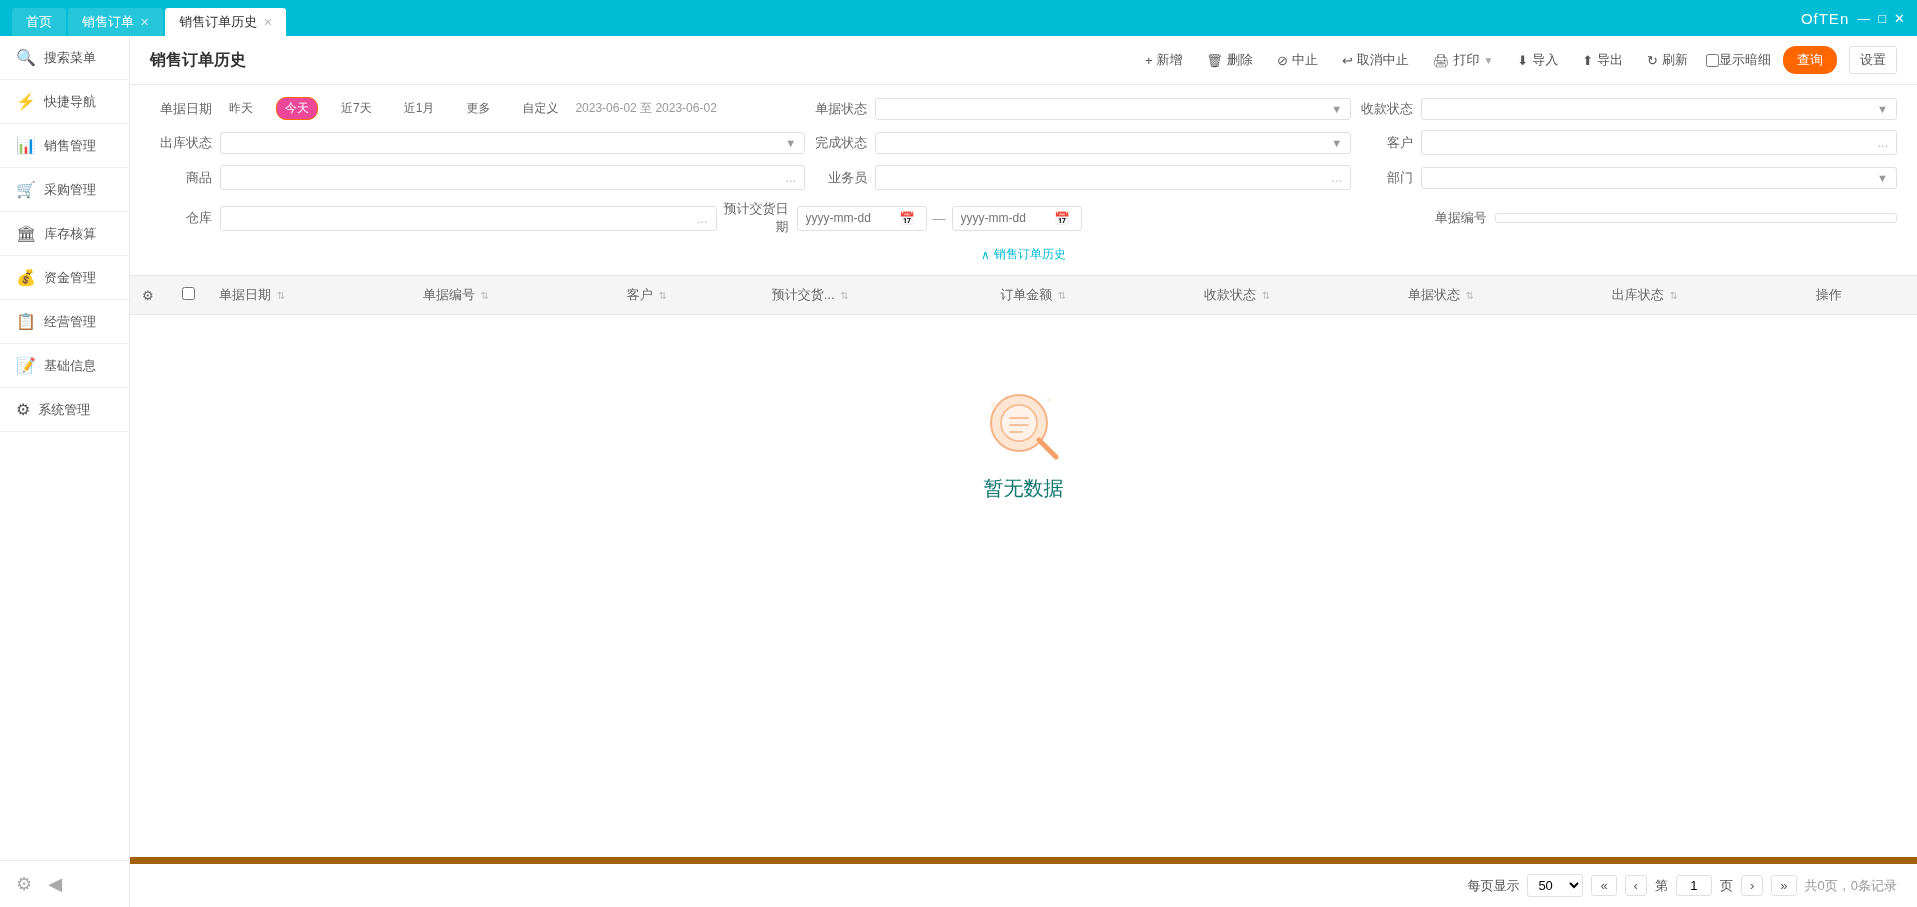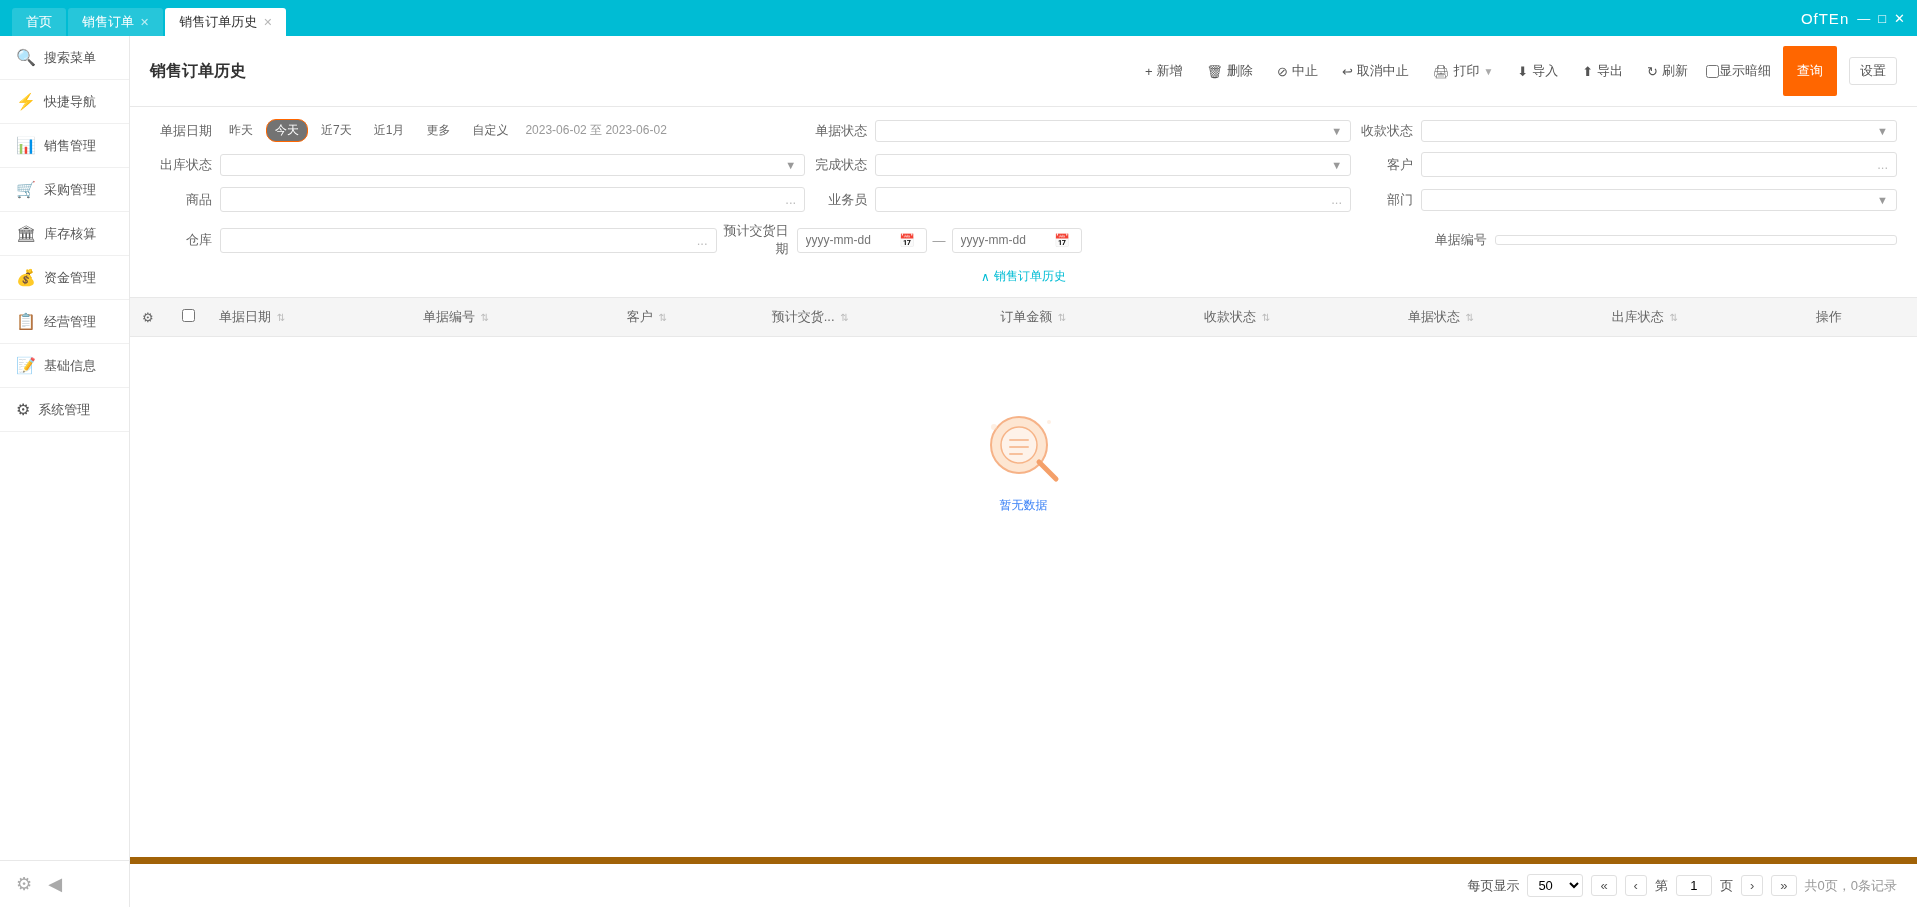--- a/index.html
+++ b/index.html
@@ -26,31 +26,31 @@
     .sidebar-bottom { margin-top: auto; display: flex; align-items: center; padding: 12px 16px; gap: 16px; border-top: 1px solid #e8e8e8; }
 
     
     .content { flex: 1; display: flex; flex-direction: column; overflow: hidden; background: #f5f5f5; }
 
     
     .page-header { background: #fff; padding: 10px 20px; display: flex; align-items: center; justify-content: space-between; border-bottom: 1px solid #e8e8e8; flex-shrink: 0; }
     .page-title { font-size: 16px; font-weight: bold; color: #333; }
     .toolbar { display: flex; align-items: center; gap: 12px; }
     .toolbar-btn { display: flex; align-items: center; gap: 4px; cursor: pointer; color: #555; font-size: 13px; padding: 4px 6px; border-radius: 3px; }
-    .toolbar-btn.primary { background: #ff6600; color: #fff; padding: 16px 14px; border-radius: 2px; }
+    .toolbar-btn.primary { background: #ff6600; color: #fff; padding: 5px 14px; border-radius: 13px; }
     .checkbox-label { display: flex; align-items: center; font-size: 13px; color: #555; cursor: pointer; }
 
     
     .filter-area { background: #fff; padding: 12px 20px; border-bottom: 1px solid #e8e8e8; flex-shrink: 0; }
     .filter-row { display: flex; align-items: center; margin-bottom: 10px; gap: 0; }
     .filter-label { width: 70px; color: #666; font-size: 13px; text-align: right; padding-right: 8px; flex-shrink: 0; }
     .filter-control { flex: 1; display: flex; align-items: center; }
-    .date-pills { display: flex; align-items: center; gap: 4px; }
+    .date-pills { display: flex; align-items: center; gap: 14px; }
     .date-pill { padding: 2px 8px; border-radius: 10px; font-size: 12px; cursor: pointer; color: #666; border: 1px solid transparent; }
-    .date-pill.active { background: #737373; color: #fff; border-color: #ff6600; }
+    .date-pill.active { background: #ec4899; color: #fff; border-color: #ff6600; }
     .date-range { font-size: 12px; color: #999; margin-left: 8px; }
     .select-field { display: flex; align-items: center; border: 1px solid #e0e0e0; border-radius: 3px; padding: 4px 8px; min-width: 160px; background: #fff; cursor: pointer; gap: 4px; }
     .select-field .chevron { margin-left: auto; color: #999; font-size: 11px; }
     .select-field-text { flex: 1; font-size: 13px; color: #bbb; }
     .dotted-field { display: flex; align-items: center; border: 1px solid #e0e0e0; border-radius: 3px; padding: 4px 8px; min-width: 140px; background: #fff; cursor: pointer; gap: 4px; color: #bbb; font-size: 13px; }
     .dotted-field .dots { color: #bbb; margin-left: auto; }
     .date-input-field { display: flex; align-items: center; border: 1px solid #e0e0e0; border-radius: 3px; padding: 4px 8px; min-width: 130px; background: #fff; gap: 4px; }
     .date-input-field input { border: none; outline: none; font-size: 12px; color: #bbb; width: 90px; background: transparent; }
     .date-input-field .cal-icon { color: #bbb; cursor: pointer; }
     .date-dash { margin: 0 6px; color: #999; }
@@ -374,21 +374,21 @@
 
                   <line x1="75" y1="65" x2="92" y2="82" stroke="#f4a06a" stroke-width="5" stroke-linecap="round"></line>
 
                   <line x1="46" y1="43" x2="64" y2="43" stroke="#f4a06a" stroke-width="2" stroke-linecap="round" opacity="0.6"></line>
                   <line x1="46" y1="50" x2="64" y2="50" stroke="#f4a06a" stroke-width="2" stroke-linecap="round" opacity="0.6"></line>
                   <line x1="46" y1="57" x2="58" y2="57" stroke="#f4a06a" stroke-width="2" stroke-linecap="round" opacity="0.6"></line>
 
                   <circle cx="30" cy="30" r="3" fill="#fde0c8" opacity="0.5"></circle>
                   <circle cx="85" cy="25" r="2" fill="#fde0c8" opacity="0.5"></circle>
                 </svg>
-                <span style="color:#3b82f6;font-size:12px;">暂无数据</span>
+                <span style="color:#0f766e;font-size:20px;">暂无数据</span>
               </div>
             </td>
           </tr>
         </tbody>
       </table>
     </div>
 
     <div class="pagination">
       <span>每页显示</span>
       <select class="page-size-select">

